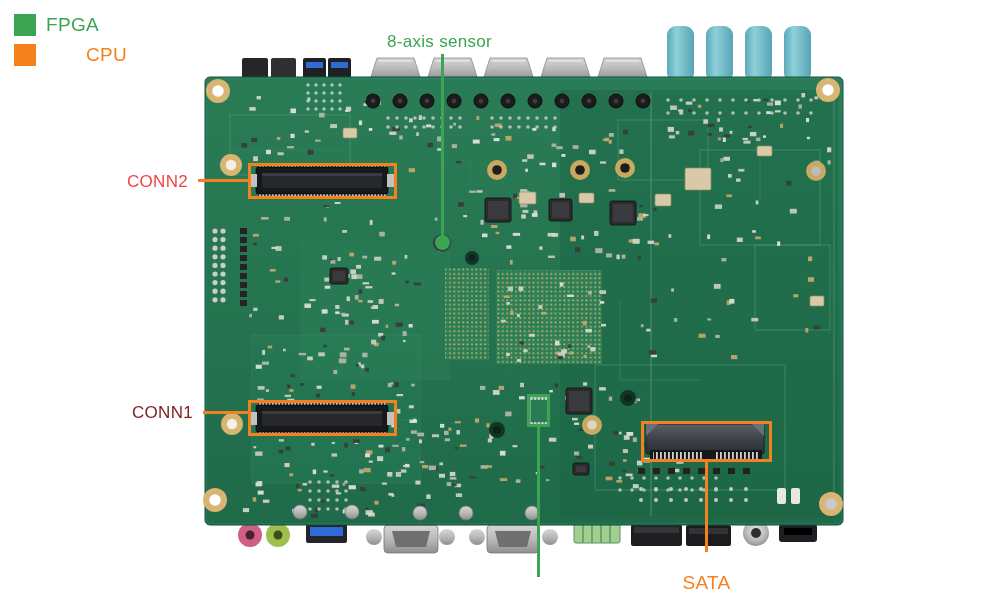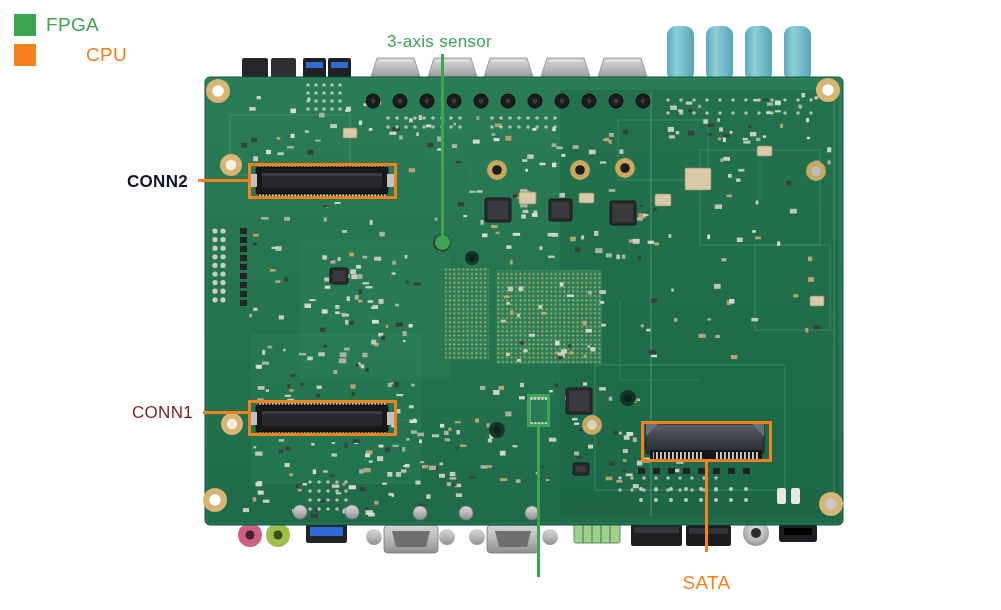--- a/index.html
+++ b/index.html
@@ -979,25 +979,25 @@
       </g>
   </svg>
 
   <div>
     <span class="legend-swatch" style="left: 14px; top: 14px; background-color: rgb(59, 165, 83);"></span>
     <span class="legend-label" style="left: 46px; top: 14px; color: rgb(59, 165, 83);">FPGA</span>
     <span class="legend-swatch" style="left: 14px; top: 44px; background-color: rgb(245, 128, 30);"></span>
     <span class="legend-label" style="left: 46px; top: 44px; color: rgb(245, 128, 30); margin-left: 40px;">CPU</span>
   </div>
 
-  <div class="ann-label" style="left: 387px; top: 32px; color: rgb(59, 165, 83);">3-axis sensor</div>
+  <div class="ann-label" style="left: 387px; top: 32px; color: rgb(59, 165, 83);">8-axis sensor</div>
   <div class="ann-line" style="left: 441px; top: 54px; width: 3px; height: 182px; background-color: rgb(59, 165, 83);"></div>
   <div class="ann-dot" style="left: 435px; top: 235px; width: 15px; height: 15px; background-color: rgb(59, 165, 83);"></div>
 
-  <div class="ann-label" style="left: 127px; top: 172px; color: #0f172a; font-weight: bold;">CONN2</div>
+  <div class="ann-label" style="left: 127px; top: 172px; color: #ef4444;">CONN2</div>
   <div class="ann-line" style="left: 198px; top: 179px; width: 50px; height: 3px; background-color: rgb(245, 128, 30);"></div>
   <div class="ann-box" style="left: 248px; top: 163px; width: 149px; height: 36px; border-color: rgb(245, 128, 30);"></div>
 
   <div class="ann-label" style="left: 132px; top: 403px; color: #7f1d1d;">CONN1</div>
   <div class="ann-line" style="left: 203px; top: 411px; width: 45px; height: 3px; background-color: rgb(245, 128, 30);"></div>
   <div class="ann-box" style="left: 248px; top: 400px; width: 149px; height: 36px; border-color: rgb(245, 128, 30);"></div>
 
   <div class="ann-box" style="left: 641px; top: 421px; width: 131px; height: 41px; border-color: rgb(245, 128, 30);"></div>
   <div class="ann-line" style="left: 705px; top: 462px; width: 3px; height: 90px; background-color: rgb(245, 128, 30);"></div>
   <div class="ann-label big center" style="left: 641px; top: 552px; width: 131px; color: rgb(245, 128, 30); margin-top: 20px;">SATA</div>

